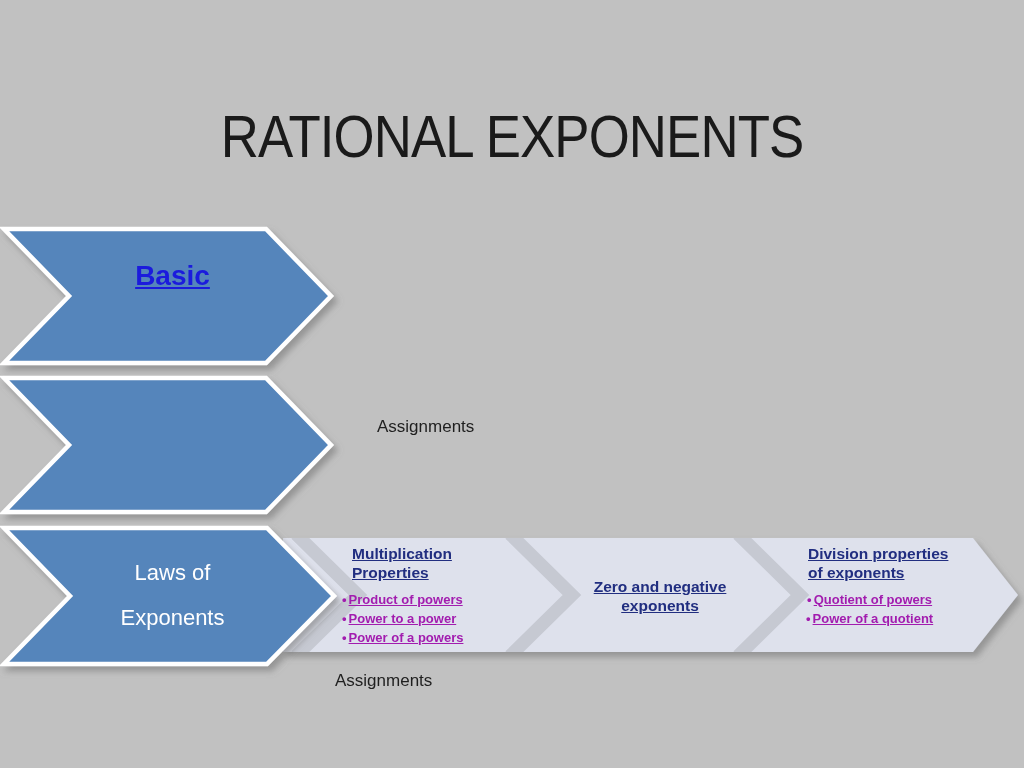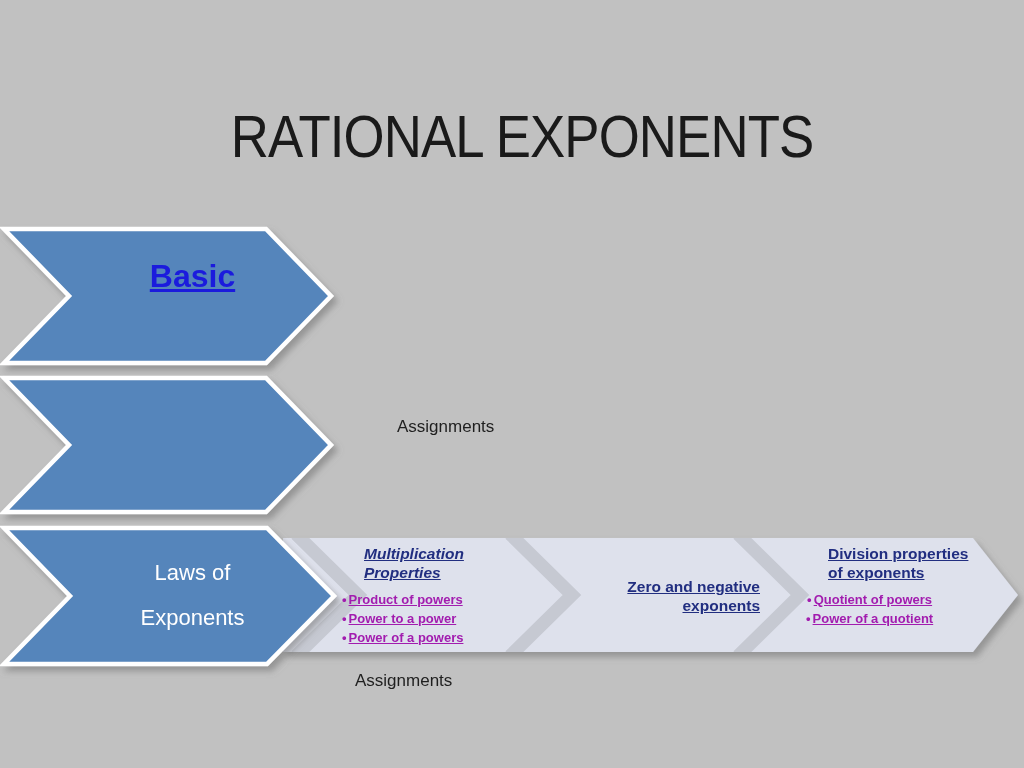--- a/index.html
+++ b/index.html
@@ -2,45 +2,45 @@
 <html><head>
 <meta charset="utf-8">
 <style>
   html,body{margin:0;padding:0;}
   body{font-family:"Liberation Sans","DejaVu Sans",sans-serif;}
   .slide{
     position:relative;width:1024px;height:768px;overflow:hidden;
     background:#c1c1c1;
   }
   .layer{position:absolute;left:0;top:0;}
-  .txt{position:absolute;z-index:2;padding-left:20px;}
+  .txt{position:absolute;z-index:2;}
   .slide-title{
     left:0;right:0;top:102px;text-align:center;color:#1a1a1a;
   }
   .slide-title span{
     display:inline-block;font-size:60px;letter-spacing:-1px;
     transform:scaleX(0.88);transform-origin:center;white-space:nowrap;
   }
   .arrow-label{
-    text-align:center;font-weight:bold;font-size:32px;line-height:40px;
+    text-align:center;font-weight:bold;font-size:28px;line-height:40px;
     color:#1b1bdd;text-decoration:underline;cursor:pointer;
   }
   .arrow-label span{display:block;}
   .arrow-label.plain{
     color:#ffffff;text-decoration:none;font-weight:400;font-size:22px;
     line-height:45px;cursor:default;
   }
   .assignments{
     font-size:17px;color:#1f1f1f;white-space:nowrap;
   }
   .band-heading{
     font-size:15.5px;line-height:19px;font-weight:bold;color:#212e80;
     text-decoration:underline;cursor:pointer;
   }
-  .band-heading.centered{text-align:right;text-decoration:underline;}
+  .band-heading.centered{text-align:center;text-decoration:underline;}
   .band-bullets{margin:0;padding:0;list-style:none;}
   .band-bullets li{
     font-size:13px;line-height:19px;font-weight:bold;color:#a21caf;
     white-space:nowrap;cursor:pointer;
   }
   .band-bullets li::before{content:"\2022";margin-right:2px;text-decoration:none;display:inline-block;}
   .band-bullets li span{text-decoration:underline;}
 </style>
 </head>
 <body>
@@ -80,21 +80,21 @@
 
   <div class="txt arrow-label plain" style="left:55px;top:550px;width:235px;">
     <span>Laws of</span>
     <span>Exponents</span>
   </div>
 
   <div class="txt assignments" style="left:377px;top:417px;">Assignments</div>
 
   <div class="txt assignments" style="left:335px;top:671px;">Assignments</div>
 
-  <div class="txt band-heading" style="left:344px;top:544px;width:130px;font-style:italic;">Multiplication Properties</div>
+  <div class="txt band-heading" style="left:352px;top:544px;width:130px;">Multiplication Properties</div>
   <ul class="txt band-bullets" style="left:342px;top:590px;">
     <li><span>Product of powers</span></li>
     <li><span>Power to a power</span></li>
     <li><span>Power of a powers</span></li>
   </ul>
 
   <div class="txt band-heading centered" style="left:580px;top:577px;width:160px;">Zero and negative exponents</div>
 
   <div class="txt band-heading" style="left:808px;top:544px;width:155px;text-decoration:underline;">Division properties of exponents</div>
   <ul class="txt band-bullets" style="left:806px;top:590px;text-align:center;">

